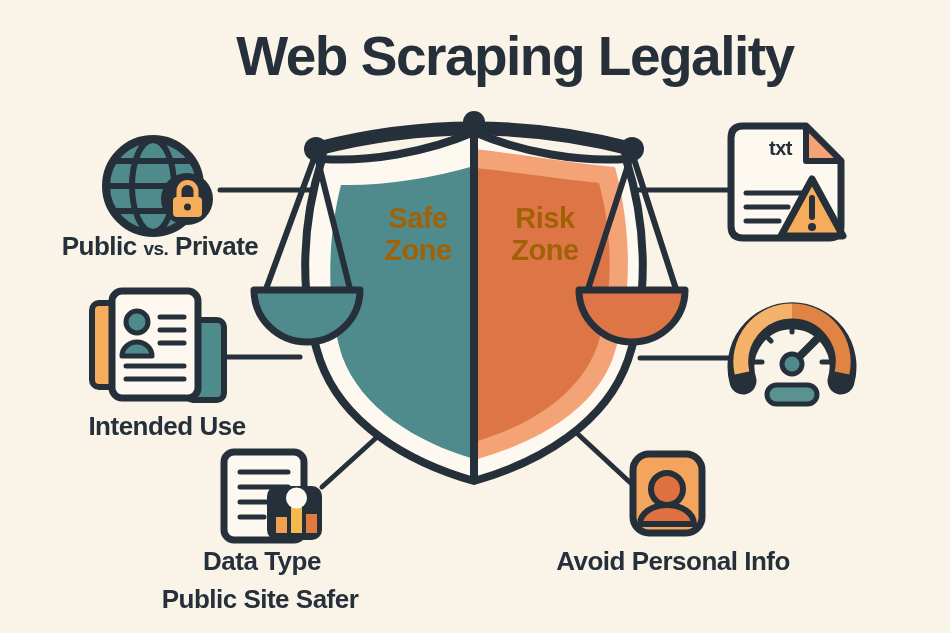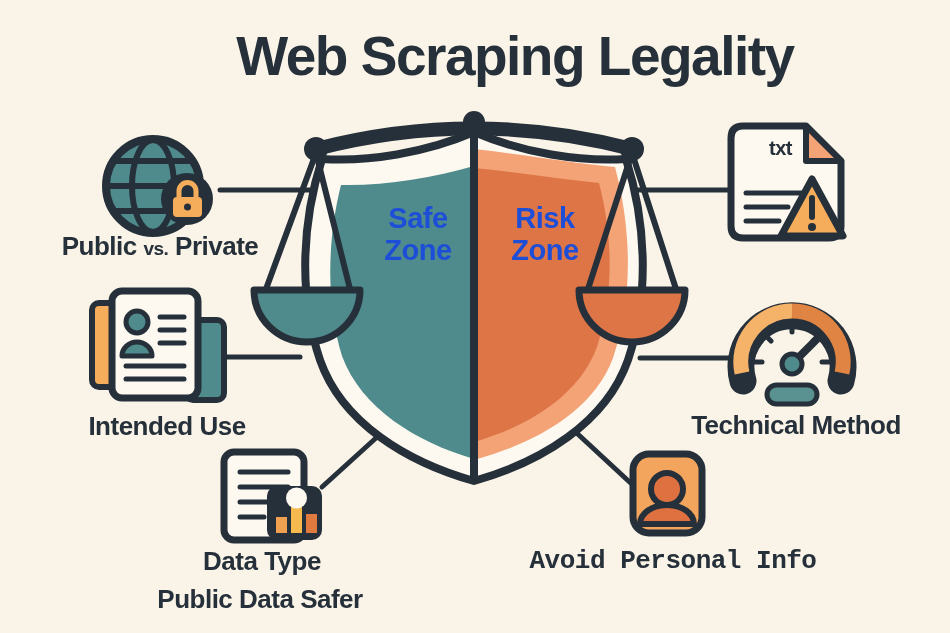--- a/index.html
+++ b/index.html
@@ -13,21 +13,21 @@
   .lbl{
     position:absolute;color:#26303a;font-weight:700;text-align:center;
     letter-spacing:-0.5px;white-space:nowrap;
   }
   .title{
     position:absolute;left:0;top:24px;width:950px;text-align:center;
     font-size:55px;font-weight:700;letter-spacing:-1.5px;color:#26303a;padding-left:40px;
   }
   .node-label{font-size:26px;line-height:1.0;}
   .zone-label{
-    position:absolute;width:110px;text-align:center;color:#1d4ed8;
+    position:absolute;width:110px;text-align:center;color:#a16207;
     font-size:29px;font-weight:700;line-height:1.1;letter-spacing:-0.5px;
     white-space:normal;
   }
   .vs{font-size:19px;font-weight:700;}
   .file-text{
     position:absolute;left:731px;top:136px;width:99px;text-align:center;
     color:#26303a;font-size:20px;font-weight:700;line-height:1.22;
     letter-spacing:-0.5px;
   }
 </style>
@@ -157,24 +157,23 @@
 
   <div class="lbl node-label" style="left:20px;top:233px;width:280px;">
     <span>Public</span>
     <span class="vs">vs.</span>
     <span>Private</span>
   </div>
 
   <div class="lbl node-label" style="left:27px;top:413px;width:280px;">Intended Use</div>
 
   <div class="lbl node-label" style="left:122px;top:548px;width:280px;">Data Type</div>
-  <div class="lbl node-label" style="left:120px;top:586px;width:280px;">Public Data Safer</div>
+  <div class="lbl node-label" style="left:120px;top:586px;width:280px;">Public Site Safer</div>
 
 
-  <div class="lbl node-label" style="left:646px;top:412px;width:300px;">Technical Method</div>
 
-  <div class="lbl node-label" style="left:523px;top:548px;width:300px;font-family:Liberation Mono, monospace;">Avoid Personal Info</div>
+  <div class="lbl node-label" style="left:523px;top:548px;width:300px;">Avoid Personal Info</div>
 
   <div class="file-text">
     <div>txt</div>
   </div>
 
 </div>
 
 </body></html>

